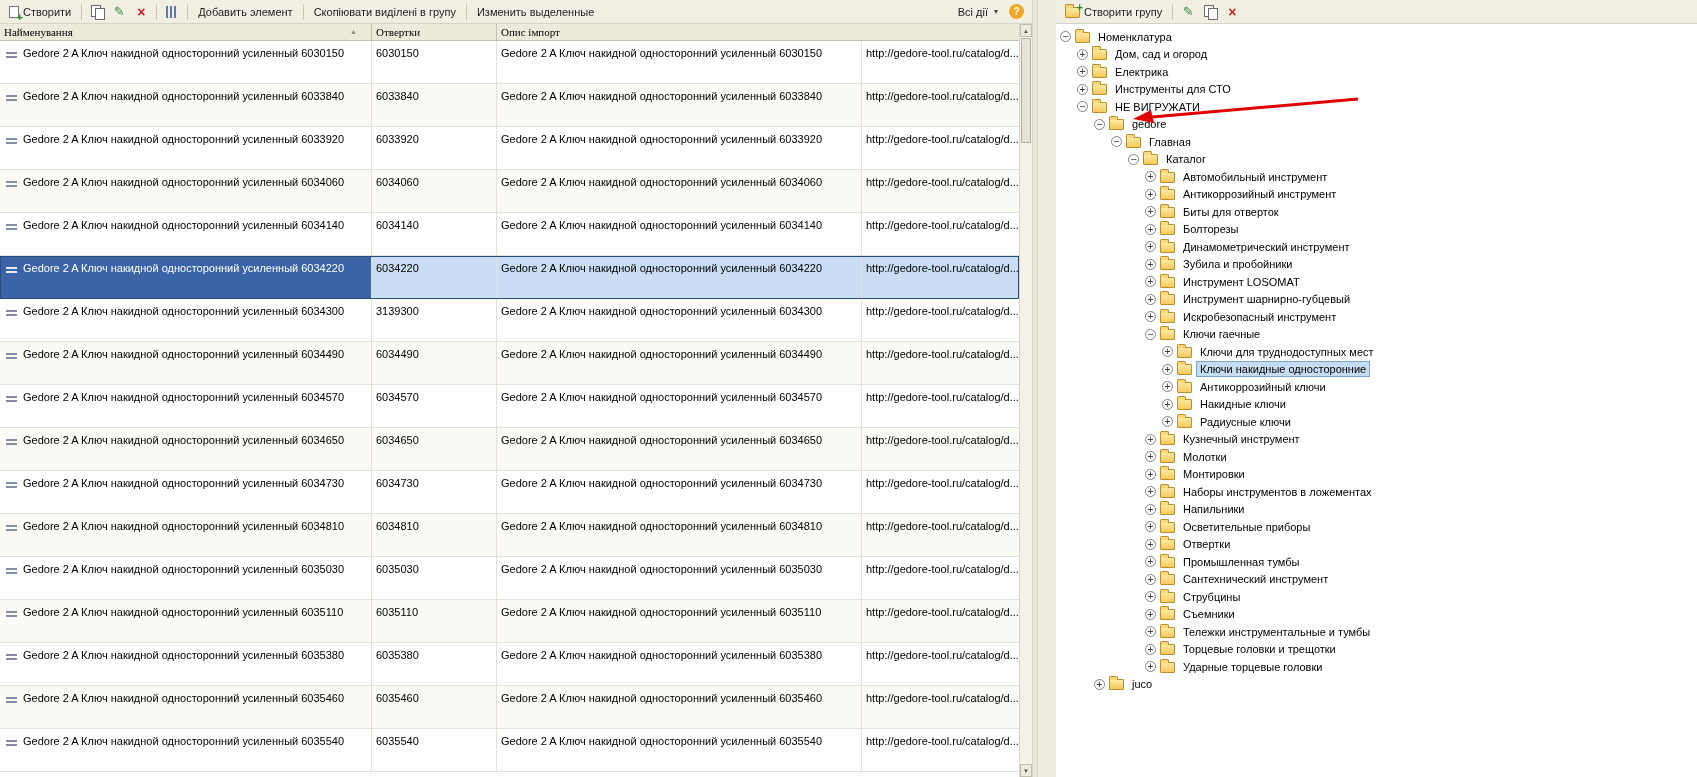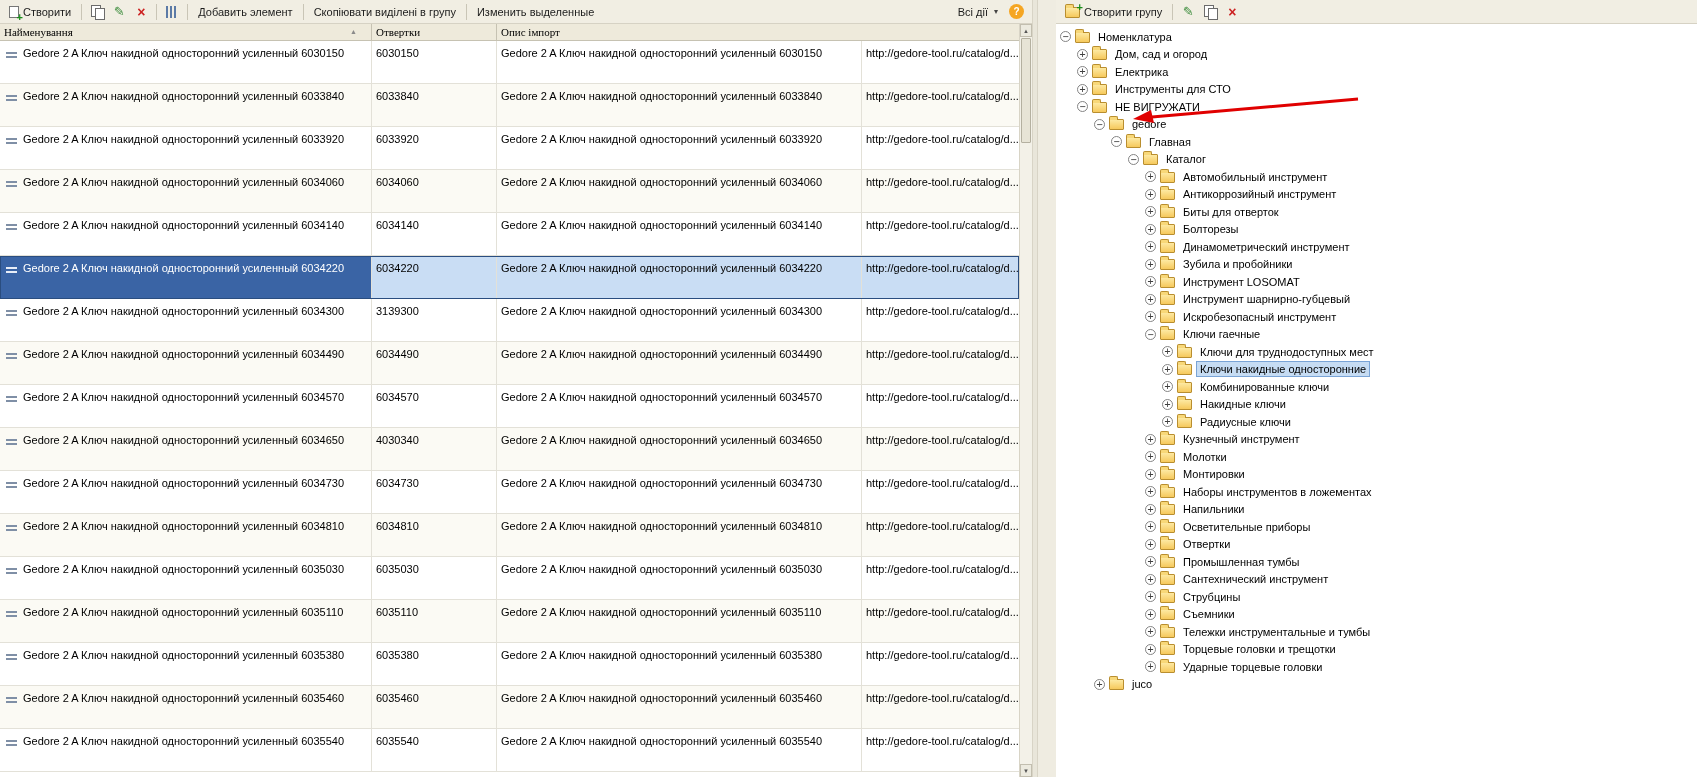--- a/index.html
+++ b/index.html
@@ -215,21 +215,21 @@
           </div>
           <div class="td c1">6034570</div>
           <div class="td c2">Gedore 2 A Ключ накидной односторонний усиленный 6034570</div>
           <div class="td c3">http://gedore-tool.ru/catalog/d...</div>
         </div>
         <div class="tr">
           <div class="td c0">
             <span class="row-icon"></span>
             <span class="cell-text">Gedore 2 A Ключ накидной односторонний усиленный 6034650</span>
           </div>
-          <div class="td c1">4030340</div>
+          <div class="td c1">6034650</div>
           <div class="td c2">Gedore 2 A Ключ накидной односторонний усиленный 6034650</div>
           <div class="td c3">http://gedore-tool.ru/catalog/d...</div>
         </div>
         <div class="tr">
           <div class="td c0">
             <span class="row-icon"></span>
             <span class="cell-text">Gedore 2 A Ключ накидной односторонний усиленный 6034730</span>
           </div>
           <div class="td c1">6034730</div>
           <div class="td c2">Gedore 2 A Ключ накидной односторонний усиленный 6034730</div>
@@ -415,21 +415,21 @@
           <span class="tl">Ключи для труднодоступных мест</span>
         </div>
         <div class="ti" style="padding-left: 106px;">
           <span class="exp">+</span>
           <span class="folder"></span>
           <span class="tl sel">Ключи накидные односторонние</span>
         </div>
         <div class="ti" style="padding-left: 106px;">
           <span class="exp">+</span>
           <span class="folder"></span>
-          <span class="tl">Комбинированные ключи</span>
+          <span class="tl">Антикоррозийный ключи</span>
         </div>
         <div class="ti" style="padding-left: 106px;">
           <span class="exp">+</span>
           <span class="folder"></span>
           <span class="tl">Накидные ключи</span>
         </div>
         <div class="ti" style="padding-left: 106px;">
           <span class="exp">+</span>
           <span class="folder"></span>
           <span class="tl">Радиусные ключи</span>

